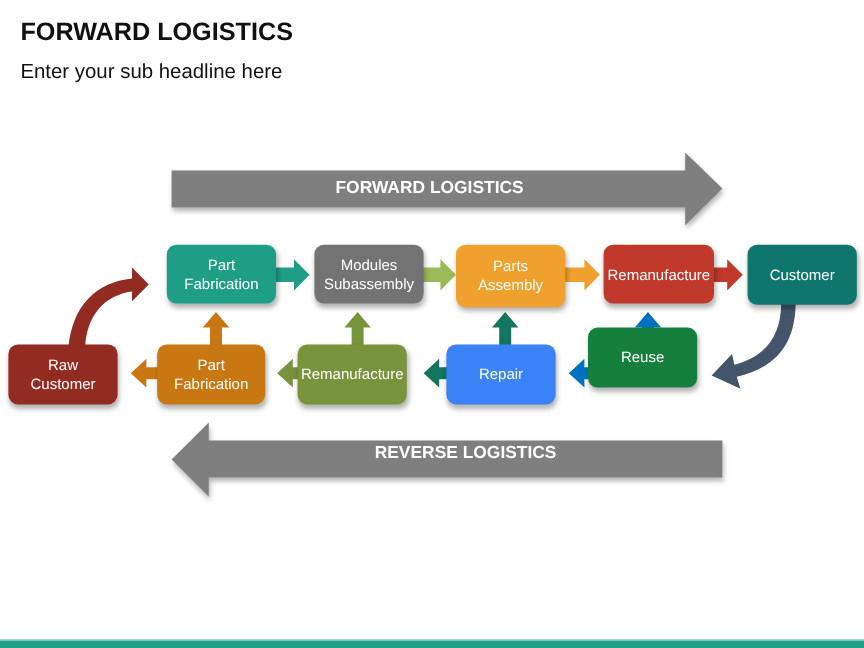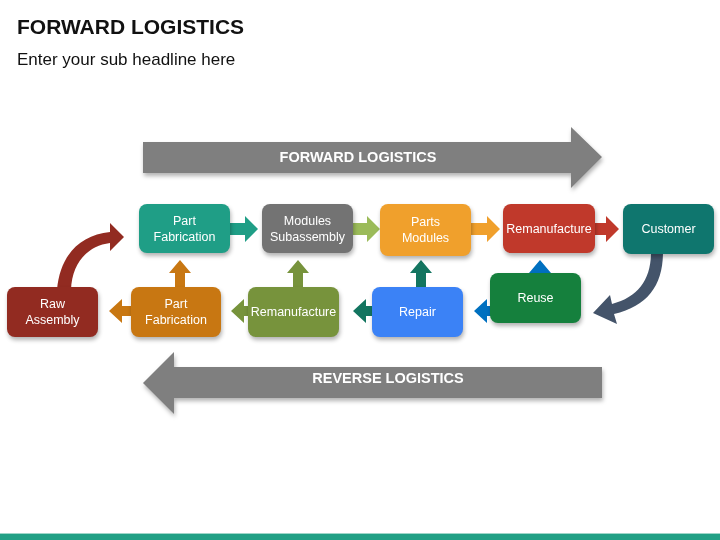--- a/index.html
+++ b/index.html
@@ -46,26 +46,26 @@
   <path fill="#922b21" d="M57,290 C60,255 80,235 110,232 L110,223 L124,237 L110,251 L110,243 C88,246 72,262 71,290 Z"></path>
 
   <path fill="#44546a" d="M651,252 L663,252 C663,285 648,306 614,314 L617,324 L593,313 L610,295 L612,304 C638,297 651,280 651,252 Z"></path>
 </svg>
 
 <div class="box" style="left:139px;top:204px;width:91px;height:49px;background:#1f9e86;">Part
 Fabrication</div>
 <div class="box" style="left:262px;top:204px;width:91px;height:49px;background:#737373;">Modules
 Subassembly</div>
 <div class="box" style="left:380px;top:204px;width:91px;height:52px;background:#f0a02c;">Parts
-Modules</div>
+Assembly</div>
 <div class="box" style="left:503px;top:204px;width:92px;height:49px;background:#c0392b;">Remanufacture</div>
 <div class="box" style="left:623px;top:204px;width:91px;height:50px;background:#0f766e;">Customer</div>
 
 <div class="box" style="left:7px;top:287px;width:91px;height:50px;background:#922b21;">Raw
-Assembly</div>
+Customer</div>
 <div class="box" style="left:131px;top:287px;width:90px;height:50px;background:#c87712;">Part
 Fabrication</div>
 <div class="box" style="left:248px;top:287px;width:91px;height:50px;background:#77933c;">Remanufacture</div>
 <div class="box" style="left:372px;top:287px;width:91px;height:50px;background:#3b82f6;">Repair</div>
 <div class="box" style="left:490px;top:273px;width:91px;height:50px;background:#15803d;">Reuse</div>
 
 <div class="banner-text" style="left:143px;top:149px;width:430px;">FORWARD LOGISTICS</div>
 <div class="banner-text" style="left:174px;top:370px;width:428px;">REVERSE LOGISTICS</div>
 
 <div class="footer-bar"></div>

